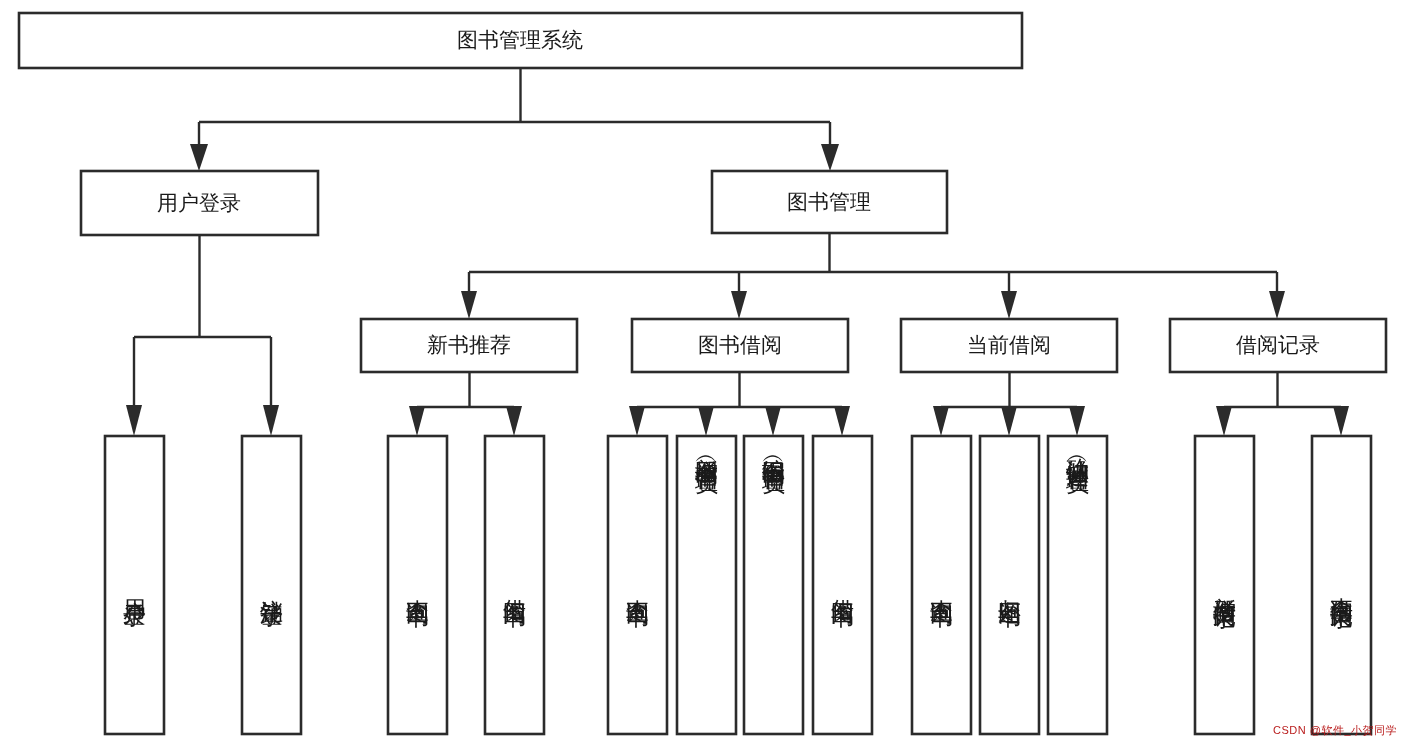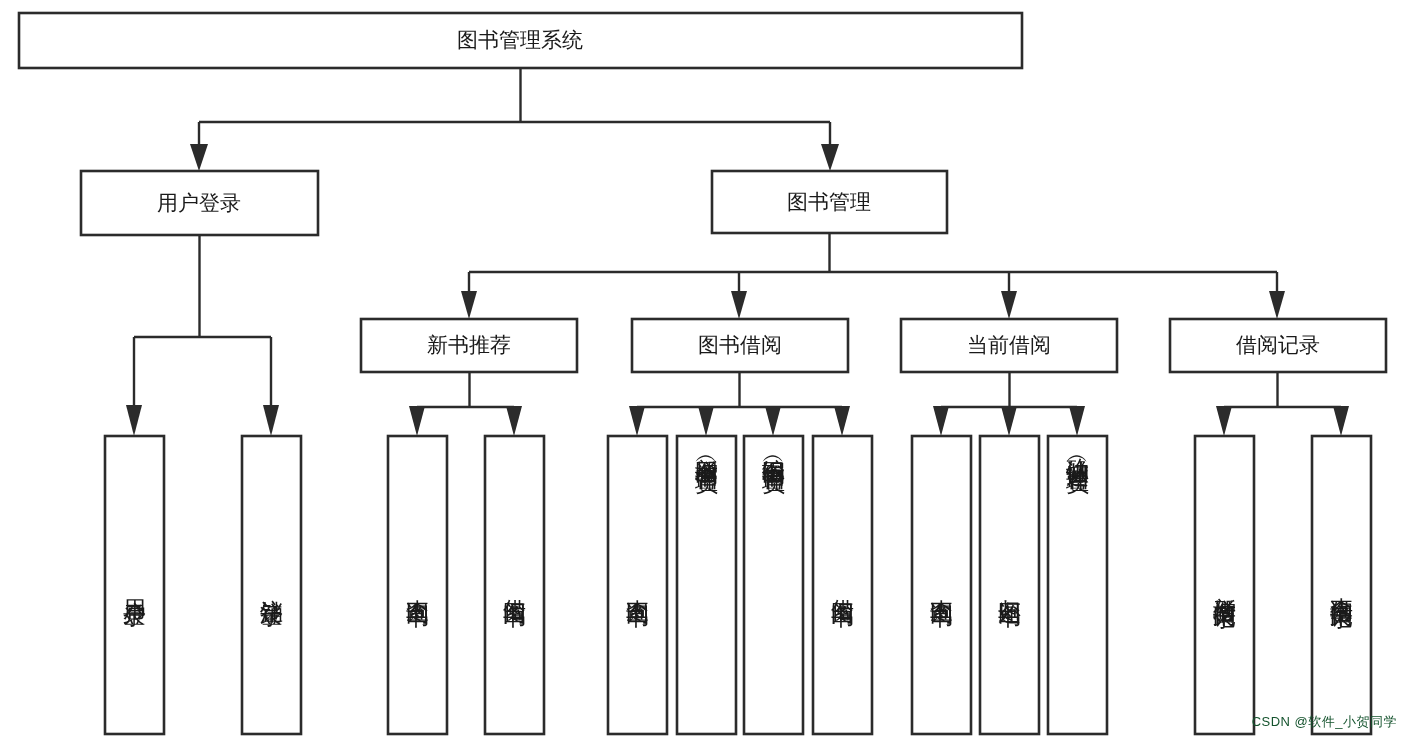--- a/index.html
+++ b/index.html
@@ -59,24 +59,24 @@
     line-height: 1.0;
     color: #1a1a1a;
     letter-spacing: 2px;
     white-space: nowrap;
     text-align: center;
     pointer-events: none;
   }
   .watermark {
     position: absolute;
     right: 8px;
-    bottom: 16px;
-    font-family: "Liberation Sans", "DejaVu Sans", sans-serif;
-    font-size: 13px;
-    color: #14532d;
+    bottom: 9px;
+    font-family: "Liberation Sans", "DejaVu Sans", sans-serif;
+    font-size: 11px;
+    color: #b91c1c;
     white-space: nowrap;
     letter-spacing: 0.5px;
   }
 </style>
 </head>
 <body>
 
 <div id="diagram-root">
 
   <svg id="diagram-svg" viewBox="0 0 1405 747">

